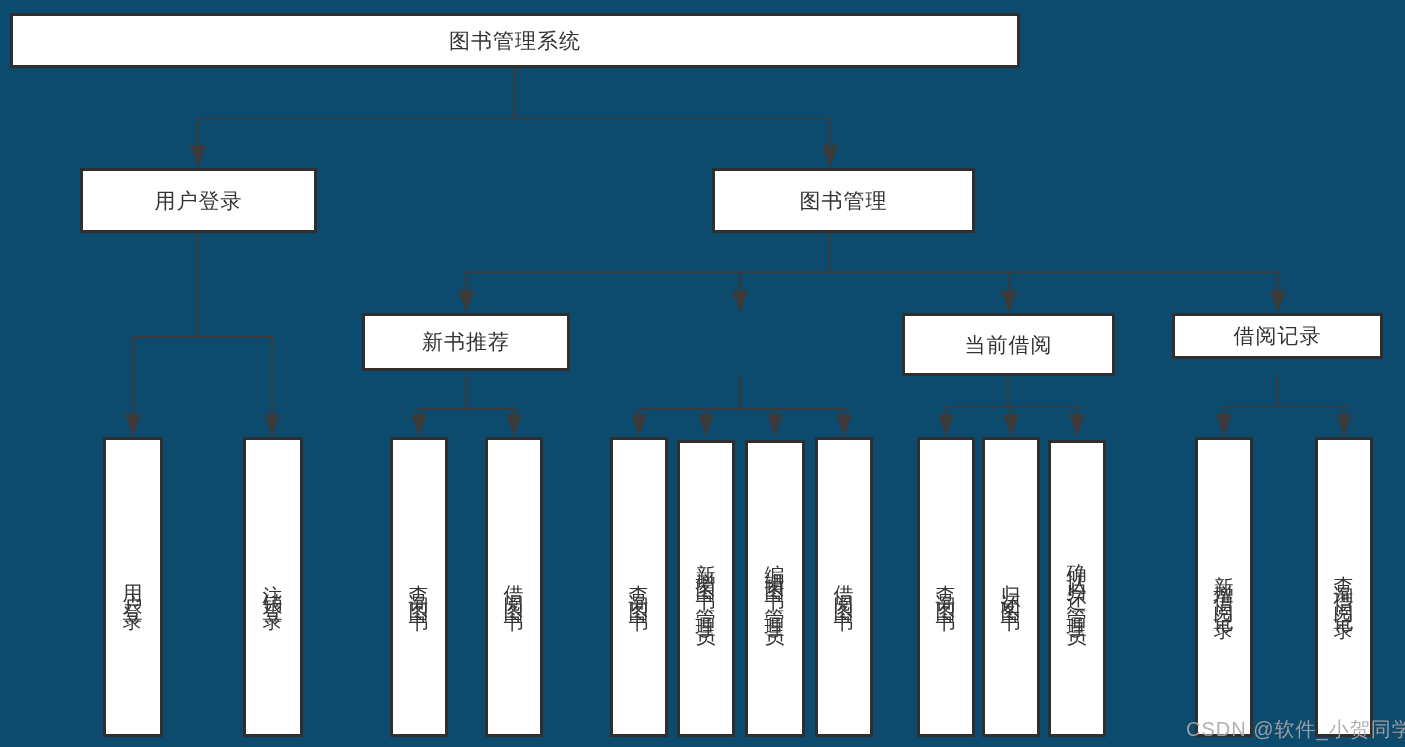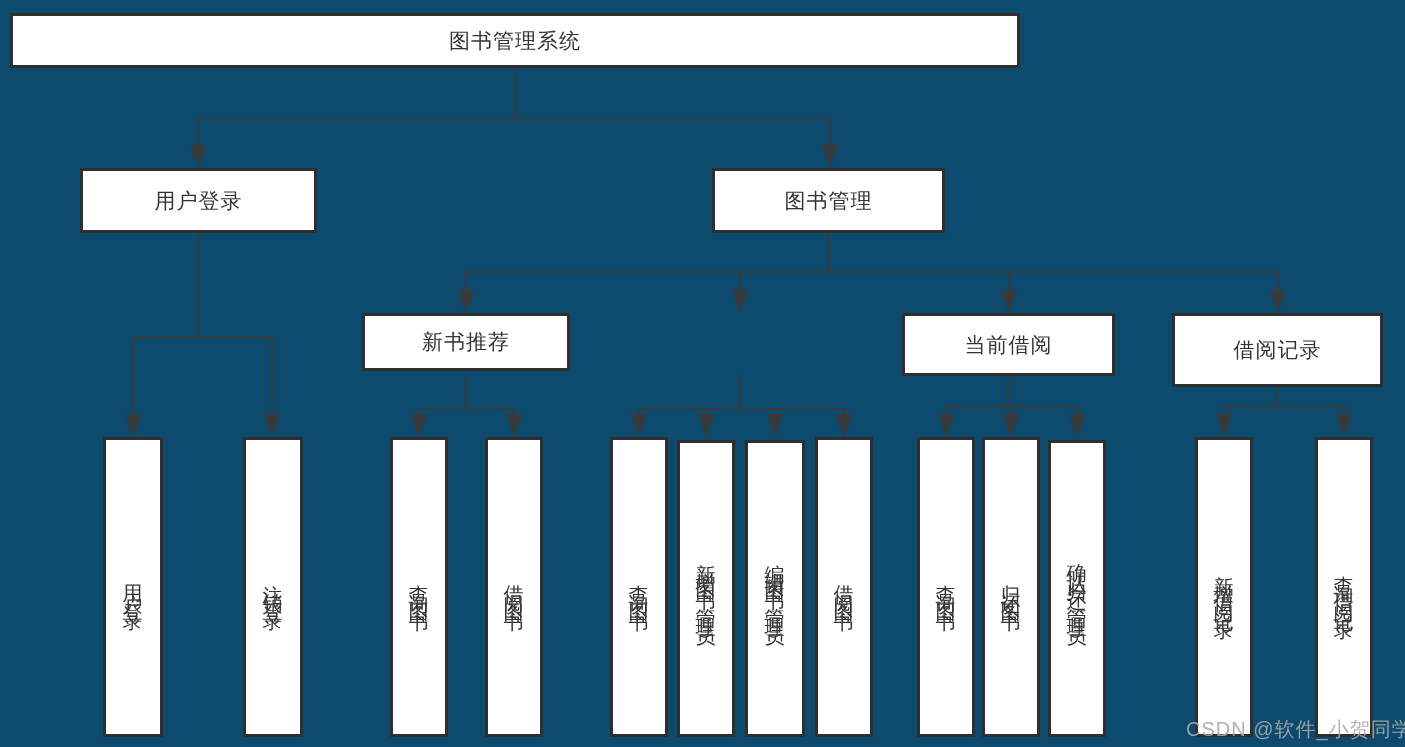--- a/index.html
+++ b/index.html
@@ -117,31 +117,31 @@
   <div class="lv" style="left:1343px;top:406px;height:10px;"></div>
   <div class="arrow" style="left:1336px;top:414px;"></div>
 
   <div class="hbox" style="left:10px;top:13px;width:1010px;height:55px;">
     <span class="htext">图书管理系统</span>
   </div>
 
   <div class="hbox" style="left:80px;top:168px;width:237px;height:65px;">
     <span class="htext">用户登录</span>
   </div>
-  <div class="hbox" style="left:712px;top:168px;width:233px;height:65px;">
+  <div class="hbox" style="left:712px;top:168px;width:263px;height:65px;">
     <span class="htext">图书管理</span>
   </div>
 
   <div class="hbox" style="left:362px;top:313px;width:208px;height:58px;">
     <span class="htext">新书推荐</span>
   </div>
   <div class="hbox" style="left:902px;top:313px;width:213px;height:63px;">
     <span class="htext">当前借阅</span>
   </div>
-  <div class="hbox" style="left:1172px;top:313px;width:211px;height:74px;">
+  <div class="hbox" style="left:1172px;top:313px;width:211px;height:46px;">
     <span class="htext">借阅记录</span>
   </div>
 
   <div class="vbox" style="left:103px;top:437px;width:60px;height:300px;">
     <span class="vtext">用户登录</span>
   </div>
   <div class="vbox" style="left:243px;top:437px;width:60px;height:300px;">
     <span class="vtext">注销登录</span>
   </div>
 

